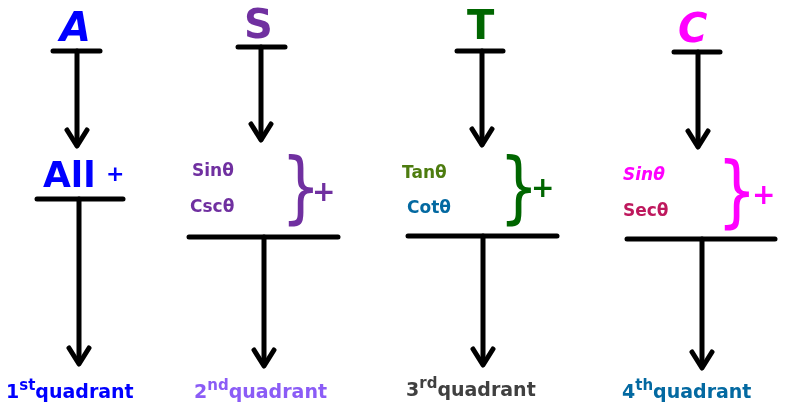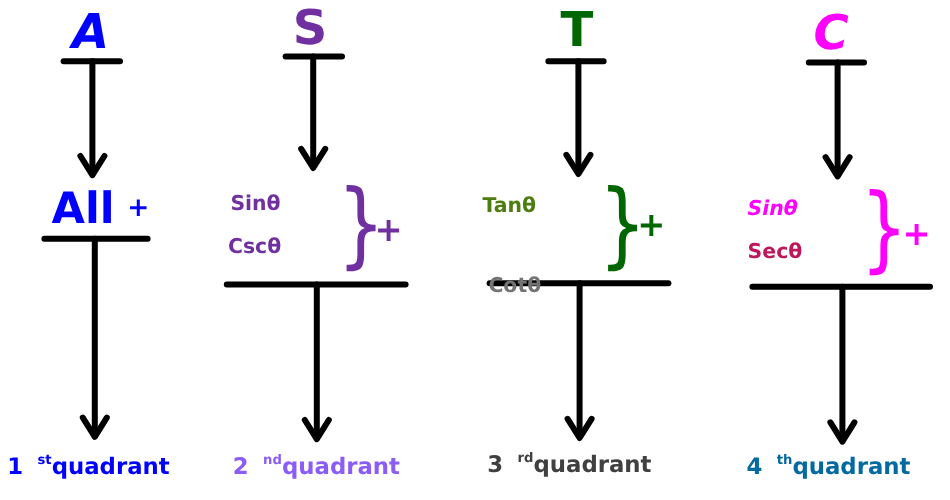--- a/index.html
+++ b/index.html
@@ -5,21 +5,21 @@
   html, body { margin: 0; padding: 0; background: #ffffff; }
   body { width: 792px; height: 417px; position: relative; overflow: hidden;
          font-family: "DejaVu Sans", sans-serif; }
   svg.lines { position: absolute; left: 0; top: 0; }
   .lbl { position: absolute; font-weight: bold; white-space: nowrap; line-height: 1; }
   .letter { font-size: 40px; }
   .fn { font-size: 17px; line-height: 34px; }
   .plus { font-size: 28px; font-weight: bold; }
   .brace { font-size: 78px; font-weight: normal; line-height: 1; transform: scaleX(0.8); }
   .quad { font-size: 19px; }
-  .quad sup { font-size: 11px; vertical-align: 8px; margin-left: 12px; }
+  .quad sup { font-size: 15px; vertical-align: 8px; }
 </style>
 </head>
 <body>
 
 <svg class="lines" width="792" height="417" viewBox="0 0 792 417">
   <g stroke="#000" stroke-width="5" stroke-linecap="round" fill="none" stroke-linejoin="round">
 
     <line x1="53" y1="51" x2="100" y2="51"></line>
     <line x1="77" y1="51" x2="77" y2="145"></line>
     <polyline points="67,130 77,146 87,130"></polyline>
@@ -66,21 +66,21 @@
   <div class="lbl brace" style="left:276px; top:148px; color:#7030A0;">}</div>
   <div class="lbl plus" style="left:312px; top:178px; color:#7030A0;">+</div>
   <div class="lbl quad" style="left:194px; top:378px; color:#8b5cf6;">
     <span>2</span><sup>nd</sup><span>quadrant</span>
   </div>
 </div>
 
 <div>
   <div class="lbl letter" style="left:467px; top:5px; color:#006600;">T</div>
   <div class="lbl fn" style="left:402px; top:155px; color:#4d7c0f;">Tanθ</div>
-  <div class="lbl fn" style="left:407px; top:190px; color:#737373;margin-top:31px;">Cotθ</div>
+  <div class="lbl fn" style="left:407px; top:190px; color:#0369a1;">Cotθ</div>
   <div class="lbl brace" style="left:494px; top:148px; color:#006600;">}</div>
   <div class="lbl plus" style="left:531px; top:174px; color:#006600;">+</div>
   <div class="lbl quad" style="left:406px; top:376px; color:#404040;">
     <span>3</span><sup>rd</sup><span>quadrant</span>
   </div>
 </div>
 
 <div>
   <div class="lbl letter" style="left:678px; top:8px; color:#FF00FF; font-style:italic;">C</div>
   <div class="lbl fn" style="left:623px; top:157px; color:#FF00FF; font-style:italic;">Sinθ</div>

